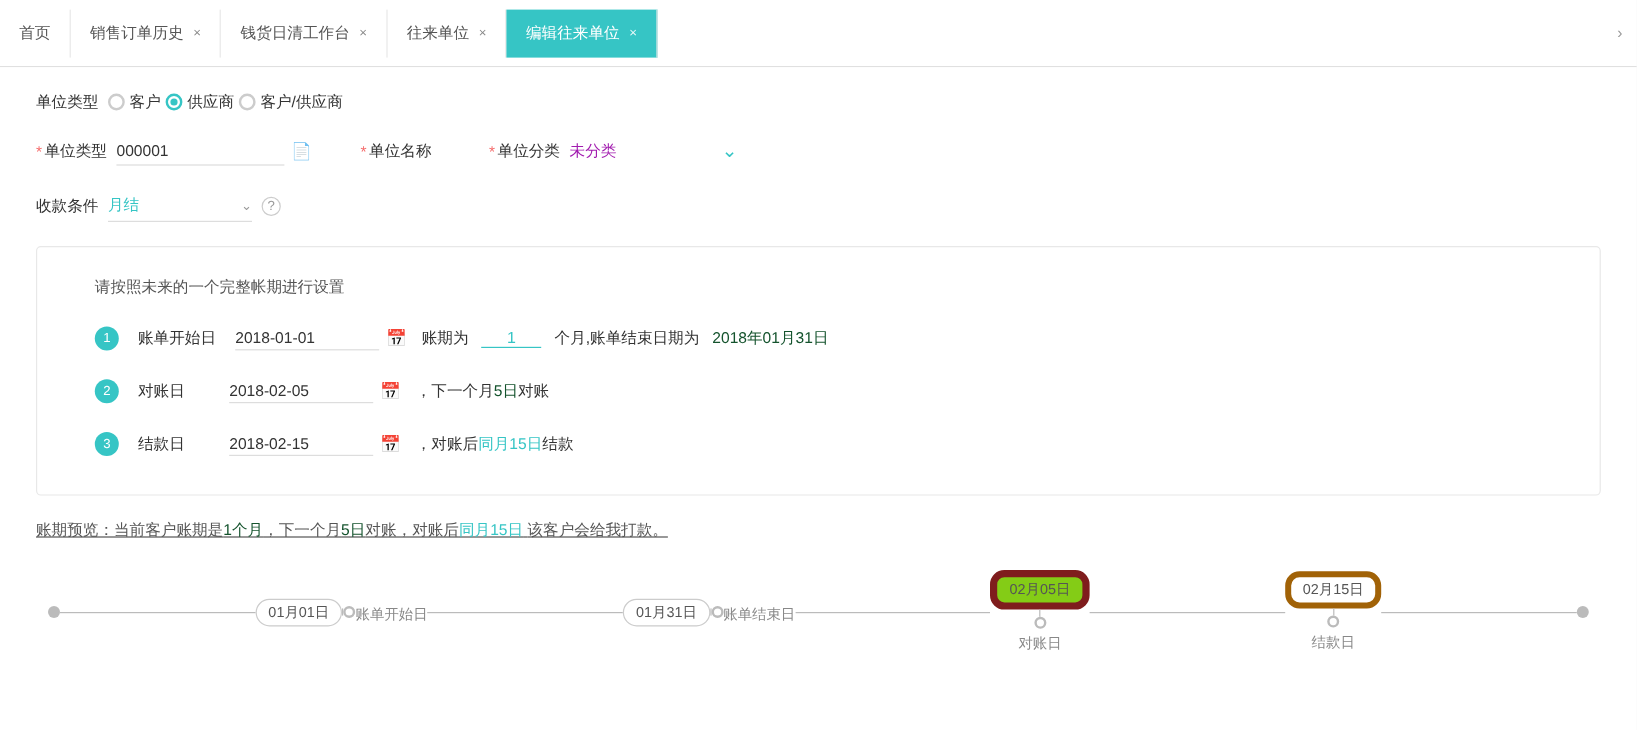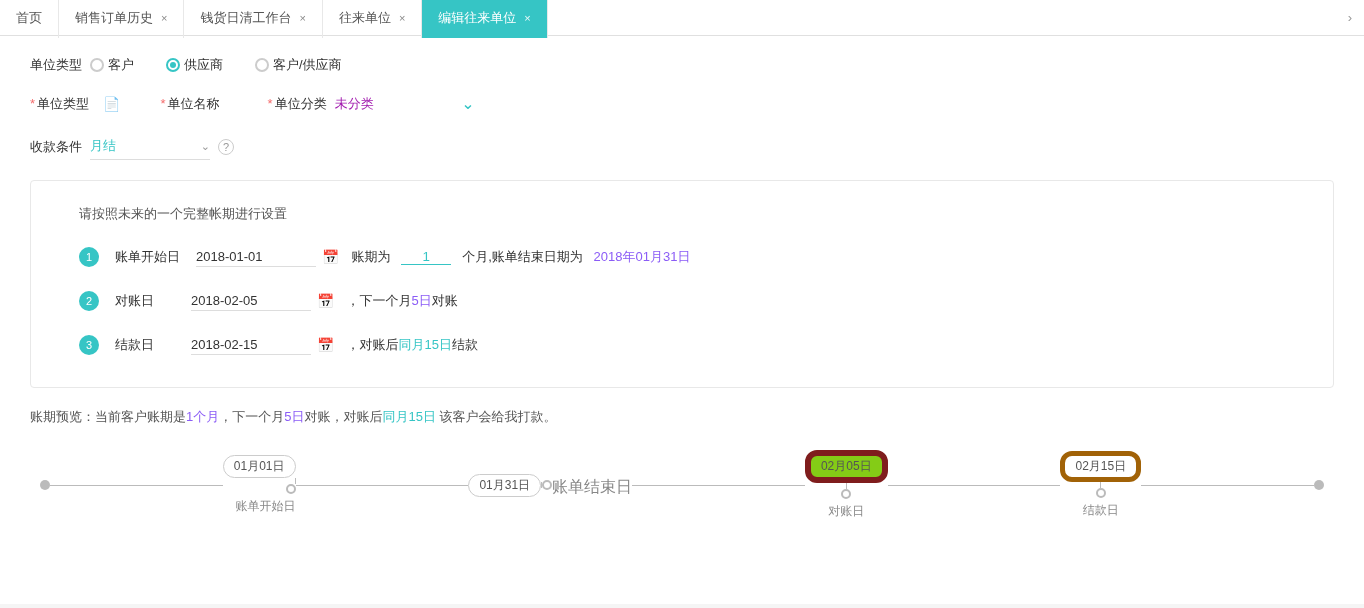--- a/index.html
+++ b/index.html
@@ -5,21 +5,21 @@
     * { box-sizing: border-box; margin: 0; padding: 0; }
     body { font-family: "Microsoft YaHei", "PingFang SC", sans-serif; font-size: 13px; color: #333; background: #f5f5f5; }
 
     
     .tabs-bar {
       display: flex;
       align-items: center;
       background: #fff;
       border-bottom: 1px solid #e0e0e0;
       padding: 0;
-      height: 36px;
+      height: 56px;
     }
     .tab {
       display: flex;
       align-items: center;
       padding: 0 16px;
       height: 40px;
       cursor: pointer;
       font-size: 13px;
       color: #555;
       border-right: 1px solid #e8e8e8;
@@ -73,21 +73,21 @@
     }
     .required-star {
       color: #f56c6c;
       margin-right: 2px;
     }
 
     
     .radio-group {
       display: flex;
       align-items: center;
-      gap: 32px;
+      gap: 4px;
     }
     .radio-item {
       display: flex;
       align-items: center;
       cursor: pointer;
       gap: 4px;
     }
     .radio-circle {
       width: 14px;
       height: 14px;
@@ -216,29 +216,30 @@
       font-size: 13px;
       color: #333;
       background: transparent;
       width: 120px;
     }
     .period-desc {
       margin-left: 12px;
       color: #333;
       font-size: 13px;
     }
-    .highlight-orange { color: #8b5cf6; }
+    .highlight-orange { color: #14532d; }
     .highlight-teal { color: #36c5c5; }
 
     
     .preview-text {
       font-size: 13px;
       color: #555;
       margin-bottom: 24px;
       padding: 0 0 0 0;
+      text-decoration: underline;
     }
   </style>
 </head>
 <body>
 
 <div class="tabs-bar">
   <div id="tab-home" class="tab">
     <span>首页</span>
   </div>
   <div id="tab-sales" class="tab">
@@ -279,20 +280,21 @@
           <span>客户/供应商</span>
         </label>
       </div>
     </div>
   </div>
 
   <div class="form-row">
     <div class="form-item">
       <span class="required-star">*</span>
       <span class="form-label">单位类型</span>
+      <input class="input-field" type="text" value="000001" style="">
       <span class="calendar-icon">📄</span>
     </div>
     <div class="form-item">
       <span class="required-star">*</span>
       <span class="form-label">单位名称</span>
     </div>
     <div class="form-item">
       <span class="required-star">*</span>
       <span class="form-label">单位分类</span>
       <div class="category-select">
@@ -356,34 +358,34 @@
   <div class="preview-text">
     <span>账期预览：当前客户账期是</span><span class="highlight-orange">1个月</span><span>，下一个月</span><span class="highlight-orange">5日</span><span>对账，对账后</span><span class="highlight-teal">同月15日</span>&nbsp;<span>该客户会给我打款。</span>
   </div>
 
   <div style="display:flex; align-items:center; padding: 0 10px; margin-top: 8px;">
 
     <div style="width:10px;height:10px;border-radius:50%;background:#bbb;flex-shrink:0;margin-top:0;"></div>
 
     <div style="flex:1;height:1px;background:#bbb;"></div>
 
-    <div style="display:flex;flex-direction:column;align-items:flex-end;">
+    <div style="display:flex;flex-direction:row;align-items:center;">
       <div style="border:1px solid #ccc;border-radius:12px;padding:2px 10px;font-size:12px;color:#555;background:#fff;white-space:nowrap;">01月01日</div>
       <div style="width:1px;height:6px;background:#bbb;"></div>
       <div style="width:10px;height:10px;border-radius:50%;border:2px solid #bbb;background:#fff;"></div>
       <div style="font-size:12px;color:#888;margin-top:4px;white-space:nowrap;">账单开始日</div>
     </div>
 
     <div style="flex:1;height:1px;background:#bbb;"></div>
 
     <div style="display:flex;flex-direction:row;align-items:center;">
       <div style="border:1px solid #ccc;border-radius:12px;padding:2px 10px;font-size:12px;color:#555;background:#fff;white-space:nowrap;">01月31日</div>
       <div style="width:1px;height:6px;background:#bbb;"></div>
       <div style="width:10px;height:10px;border-radius:50%;border:2px solid #bbb;background:#fff;"></div>
-      <div style="font-size:16px;color:#888;margin-top:4px;white-space:nowrap;">账单结束日</div>
+      <div style="font-size:12px;color:#888;margin-top:4px;white-space:nowrap;">账单结束日</div>
     </div>
 
     <div style="flex:1;height:1px;background:#bbb;"></div>
 
     <div style="display:flex;flex-direction:column;align-items:center;">
       <div style="border:6px solid #7f1d1d;border-radius:12px;padding:2px 10px;font-size:12px;color:#555;background:#84cc16;white-space:nowrap;">02月05日</div>
       <div style="width:1px;height:6px;background:#bbb;"></div>
       <div style="width:10px;height:10px;border-radius:50%;border:2px solid #bbb;background:#fff;"></div>
       <div style="font-size:12px;color:#888;margin-top:4px;white-space:nowrap;">对账日</div>
     </div>

